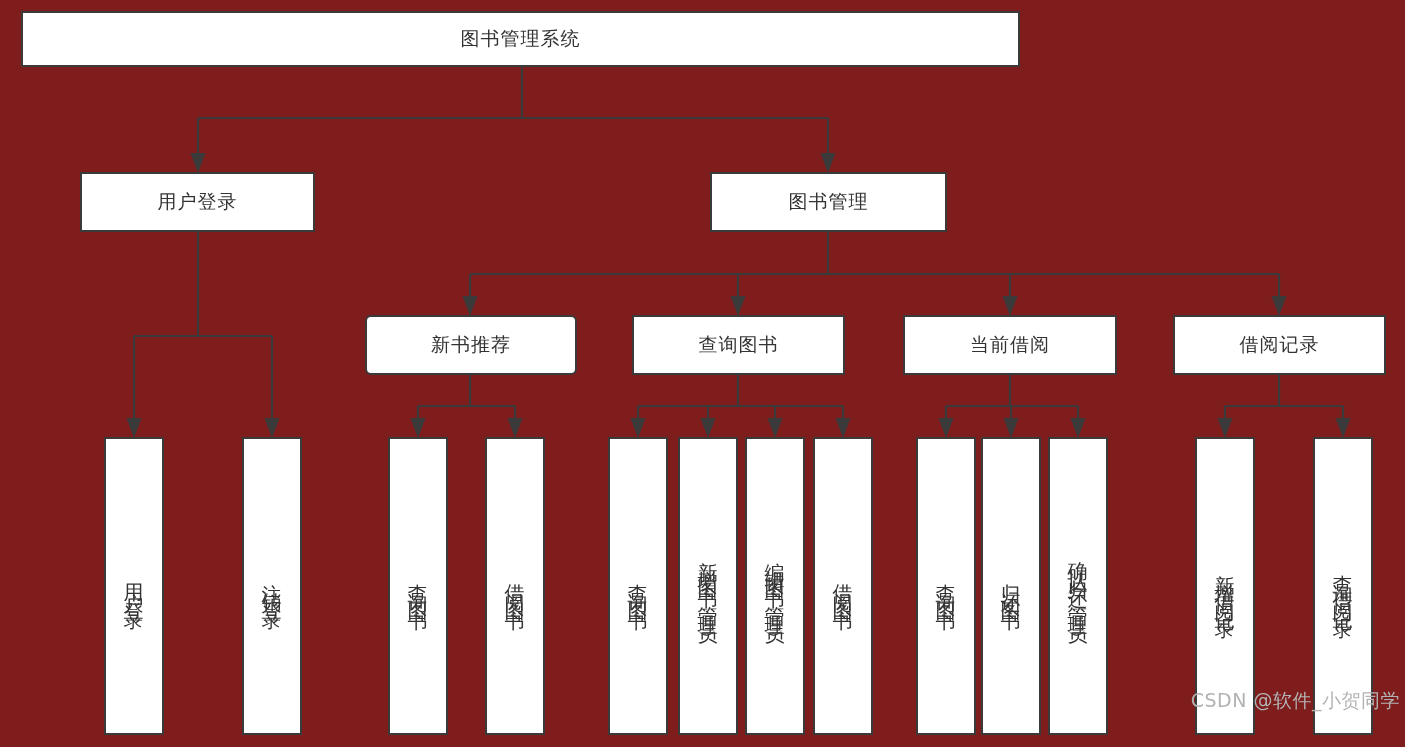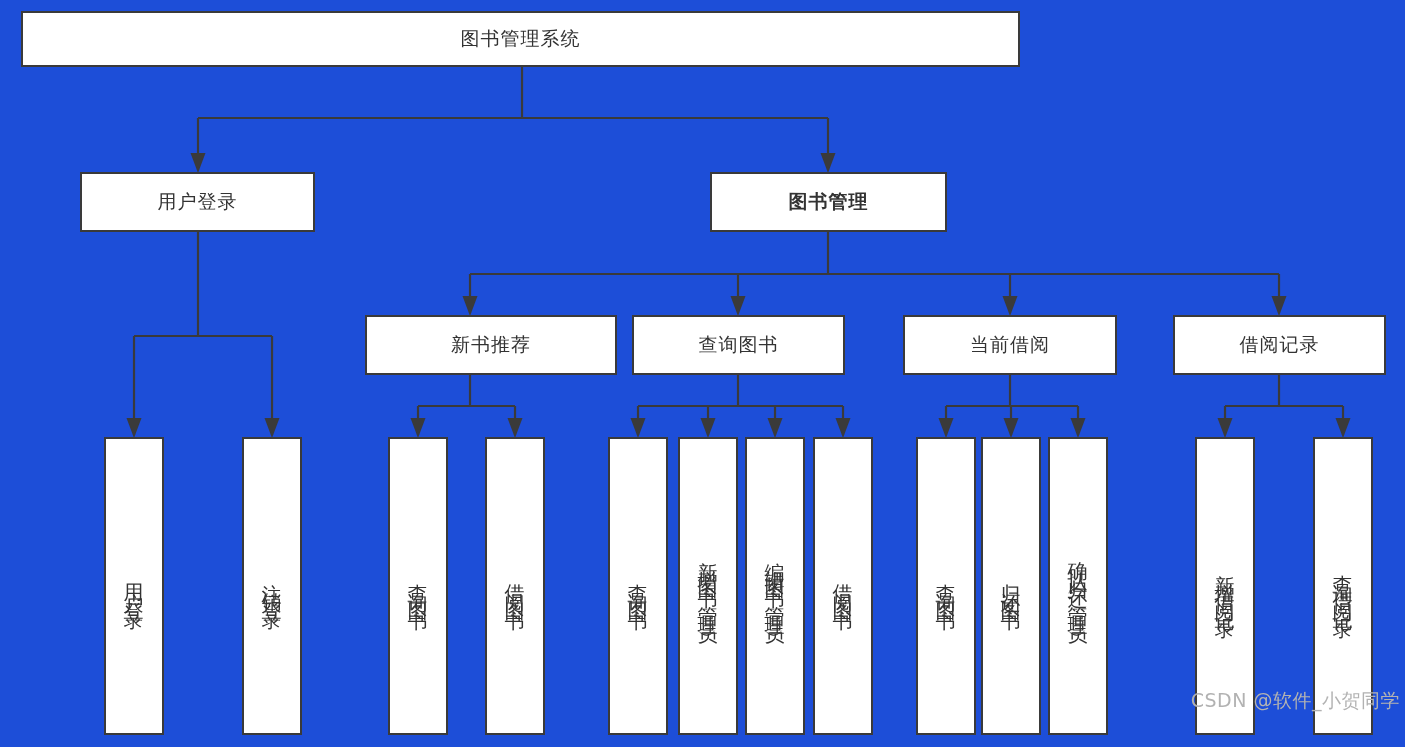--- a/index.html
+++ b/index.html
@@ -4,21 +4,21 @@
 <style>
   html, body {
     margin: 0;
     padding: 0;
     background: #ffffff;
   }
   .canvas {
     position: relative;
     width: 1405px;
     height: 747px;
-    background: #1d4ed8;
+    background: #7f1d1d;
     overflow: hidden;
     font-family: "DejaVu Sans", "Liberation Sans", sans-serif;
   }
   .connectors {
     position: absolute;
     left: 0;
     top: 0;
     width: 1405px;
     height: 747px;
     pointer-events: none;
@@ -32,23 +32,23 @@
     align-items: center;
     justify-content: center;
     color: #333333;
   }
   .hbox {
     font-size: 19px;
     letter-spacing: 1px;
   }
   .root  { left: 21px;  top: 11px;  width: 999px; height: 56px; }
   .lvl2a { left: 80px;  top: 172px; width: 235px; height: 60px; }
-  .lvl2b { left: 710px; top: 172px; width: 237px; height: 60px; font-weight: bold; }
+  .lvl2b { left: 710px; top: 172px; width: 237px; height: 60px; }
   .lvl3  { top: 315px; height: 60px; }
-  .g1 { left: 365px;  width: 252px; }
+  .g1 { left: 365px;  width: 212px; border-radius: 6px; }
   .g2 { left: 632px;  width: 213px; }
   .g3 { left: 903px;  width: 214px; }
   .g4 { left: 1173px; width: 213px; }
   .leaf {
     top: 437px;
     width: 60px;
     height: 298px;
   }
   .leaf span {
     writing-mode: vertical-rl;

